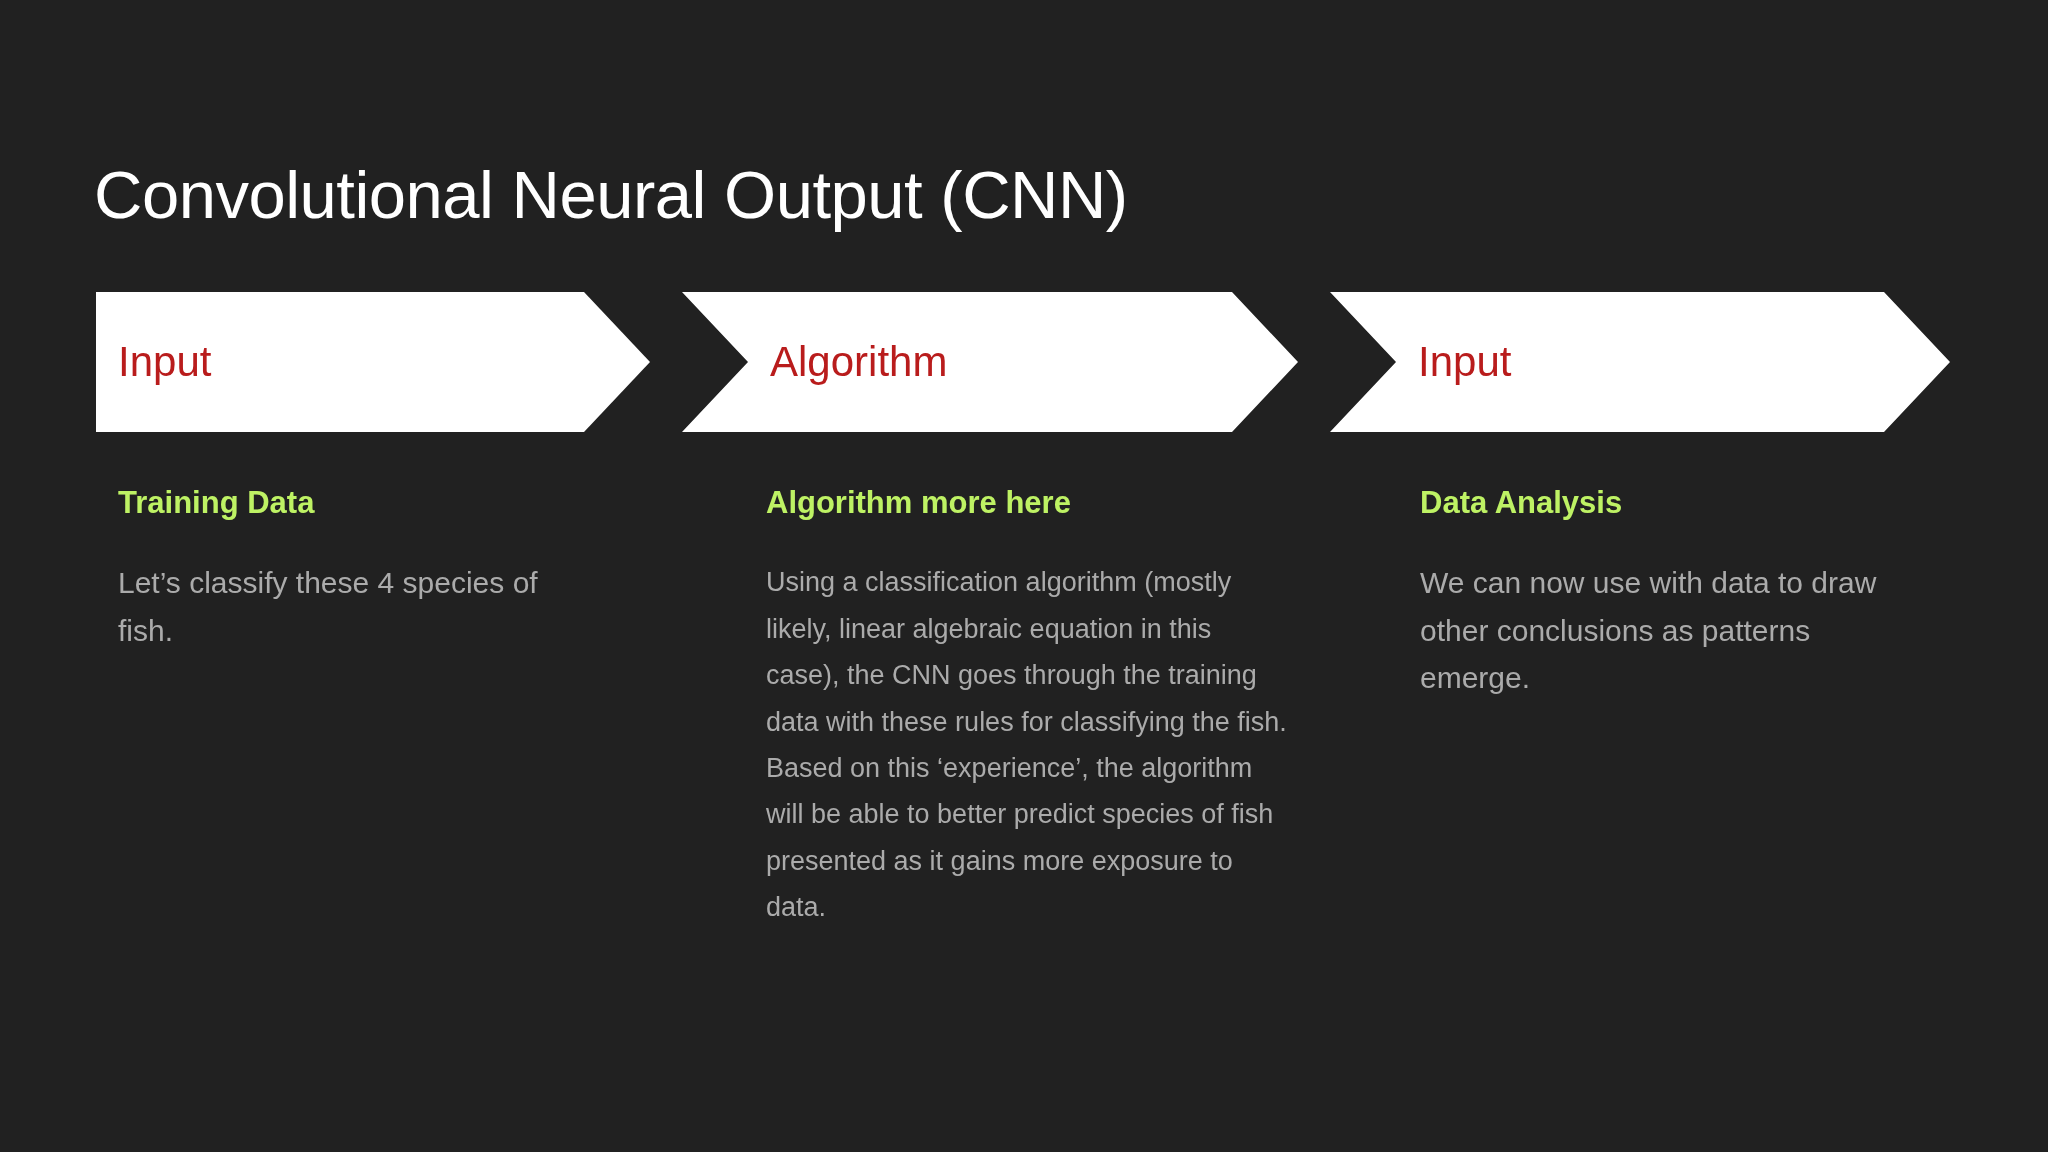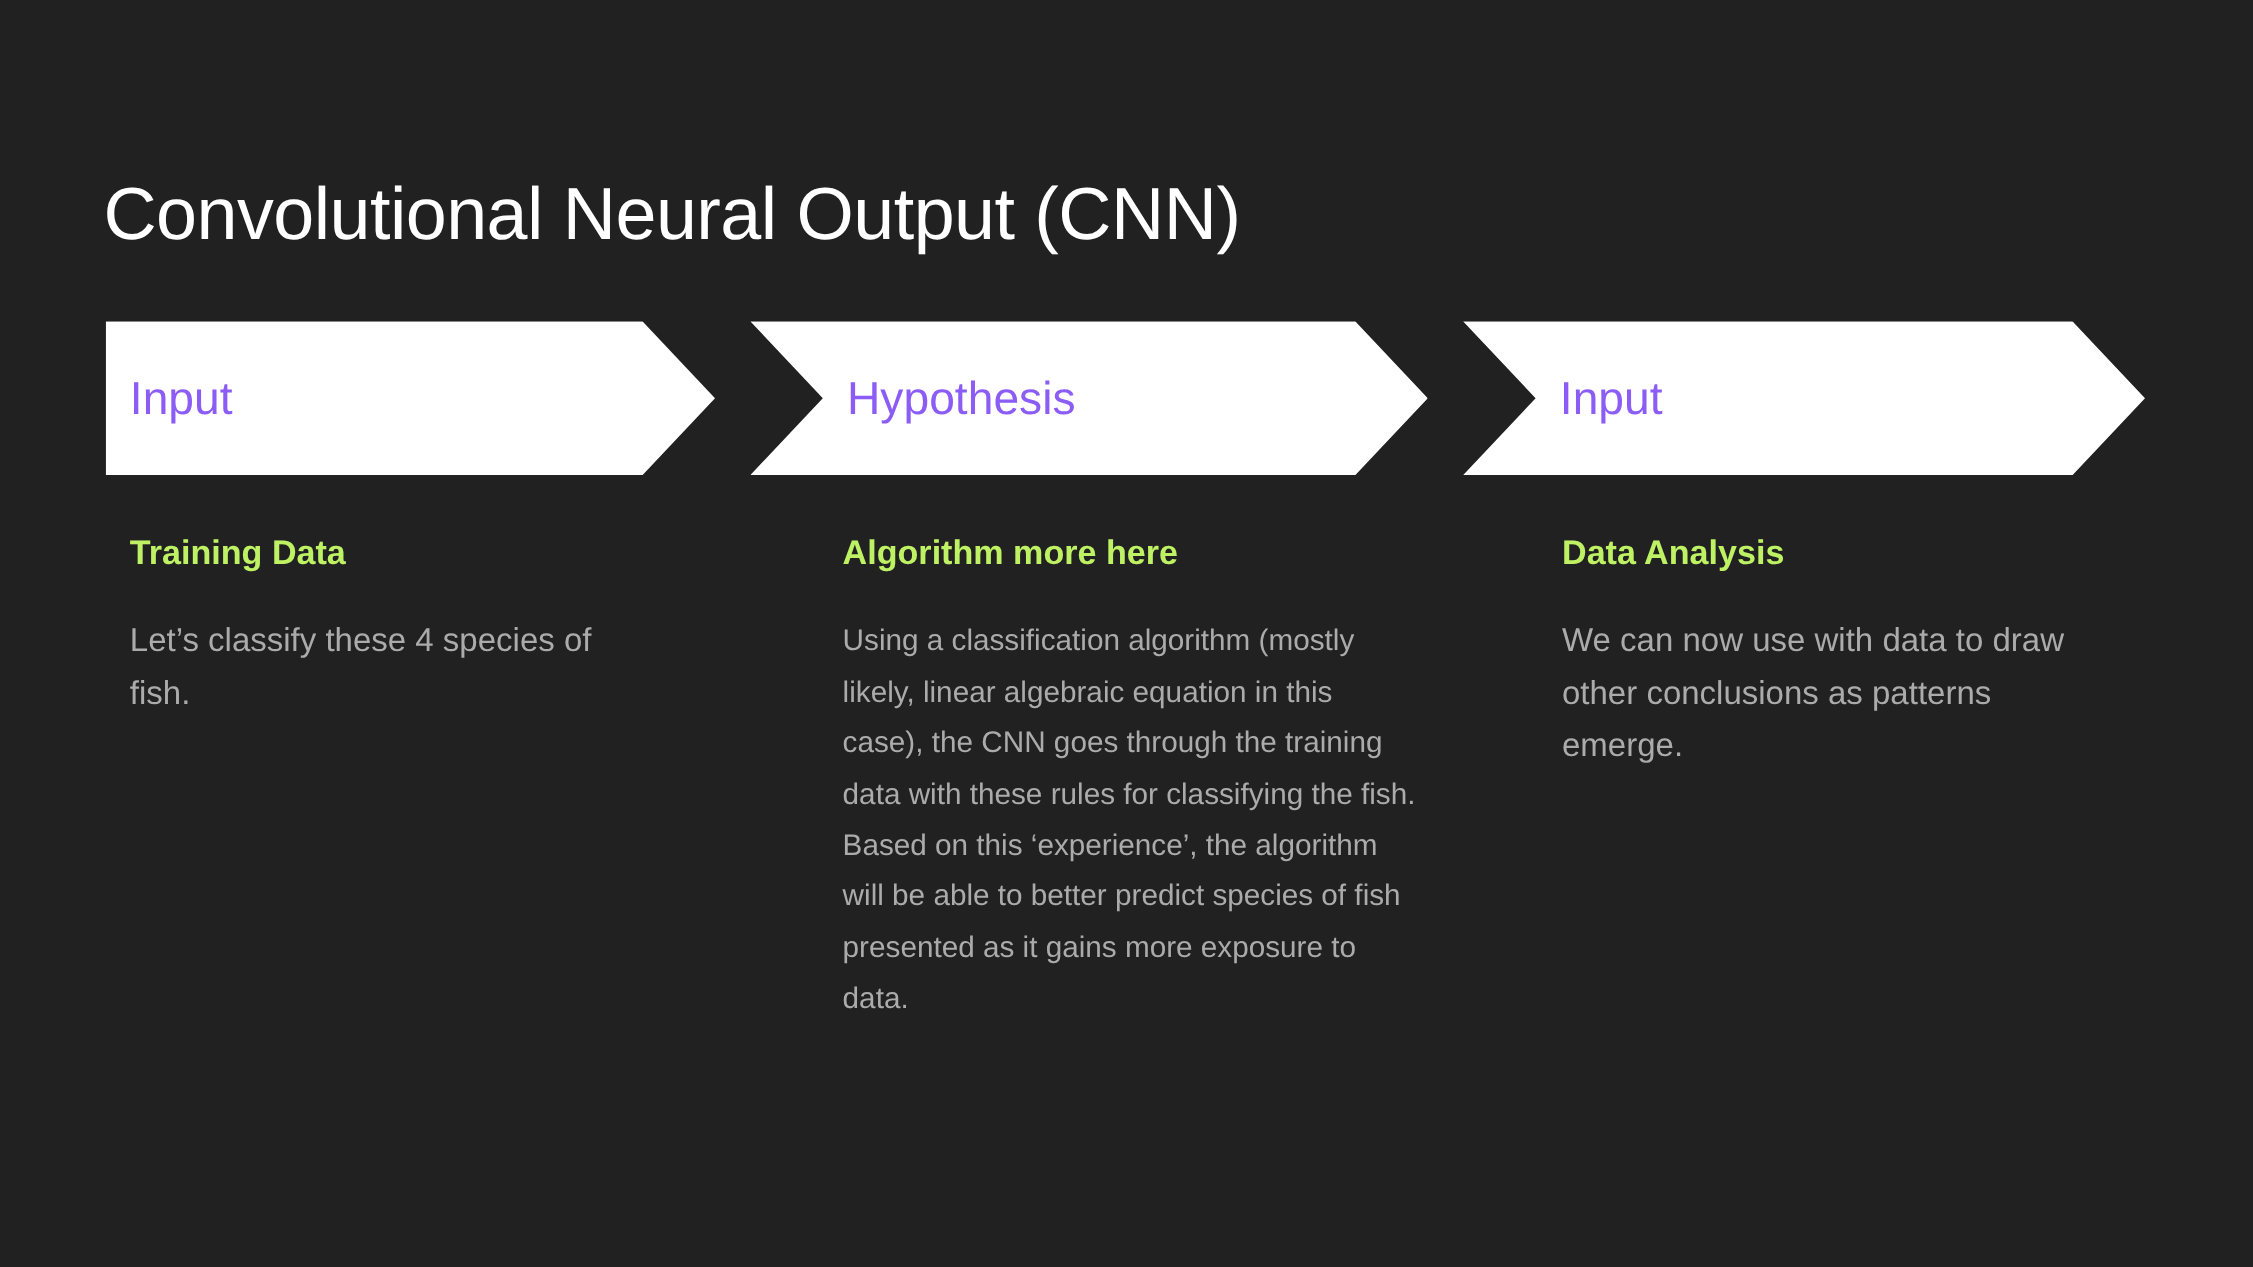--- a/index.html
+++ b/index.html
@@ -49,21 +49,21 @@
     top: 0;
     height: 140px;
     background: #ffffff;
     display: flex;
     align-items: center;
   }
 
   .chevron-label {
     font-size: 42px;
     line-height: 1;
-    color: #8b5cf6;
+    color: #b91c1c;
     font-weight: 400;
     white-space: nowrap;
   }
 
   
   .chevron--first {
     left: 96px;
     width: 554px;
     -webkit-clip-path: polygon(0 0, calc(100% - 66px) 0, 100% 50%, calc(100% - 66px) 100%, 0 100%);
     clip-path: polygon(0 0, calc(100% - 66px) 0, 100% 50%, calc(100% - 66px) 100%, 0 100%);
@@ -135,21 +135,21 @@
 
   <h1 class="slide-title">Convolutional Neural Output (CNN)</h1>
 
   <div class="chevron-band">
 
     <div class="chevron chevron--first">
       <span class="chevron-label">Input</span>
     </div>
 
     <div class="chevron chevron--mid">
-      <span class="chevron-label">Hypothesis</span>
+      <span class="chevron-label">Algorithm</span>
     </div>
 
     <div class="chevron chevron--last">
       <span class="chevron-label">Input</span>
     </div>
 
   </div>
 
   <div class="columns">
 

